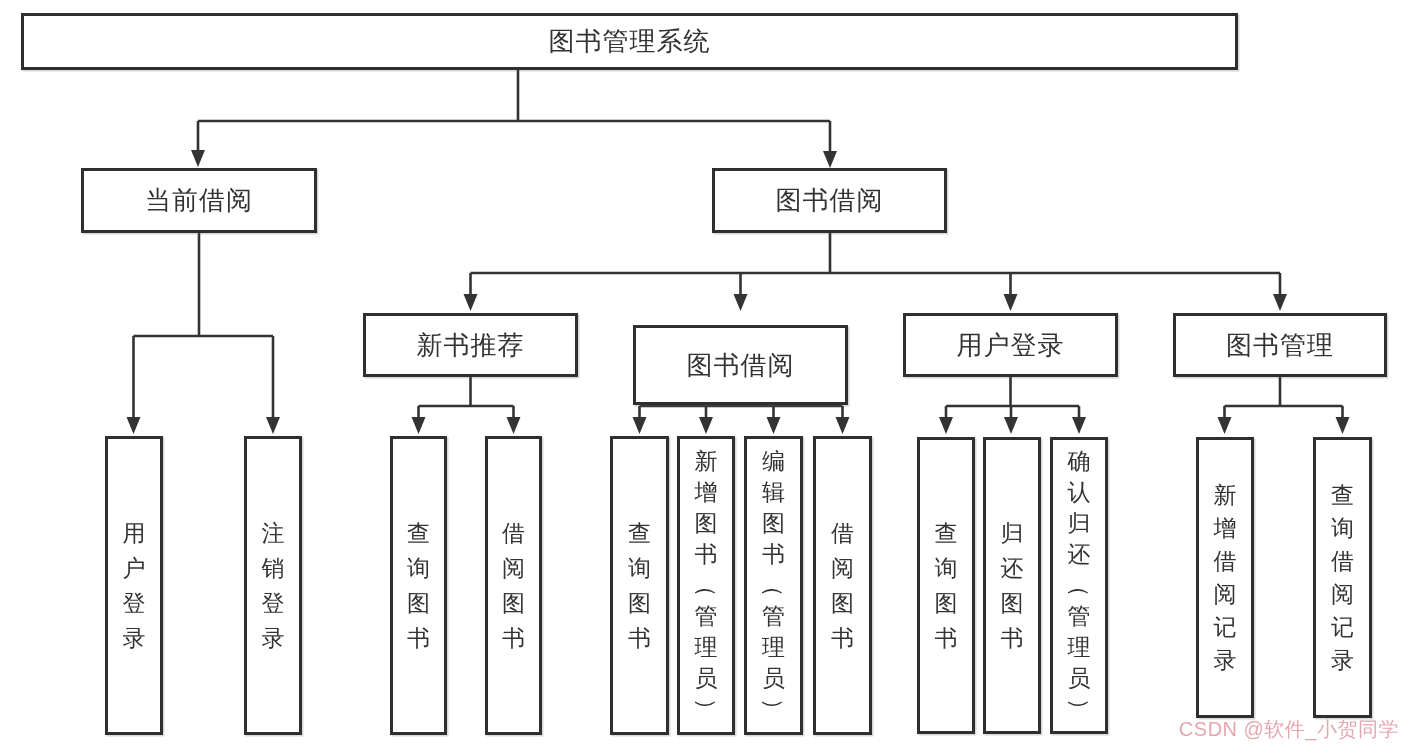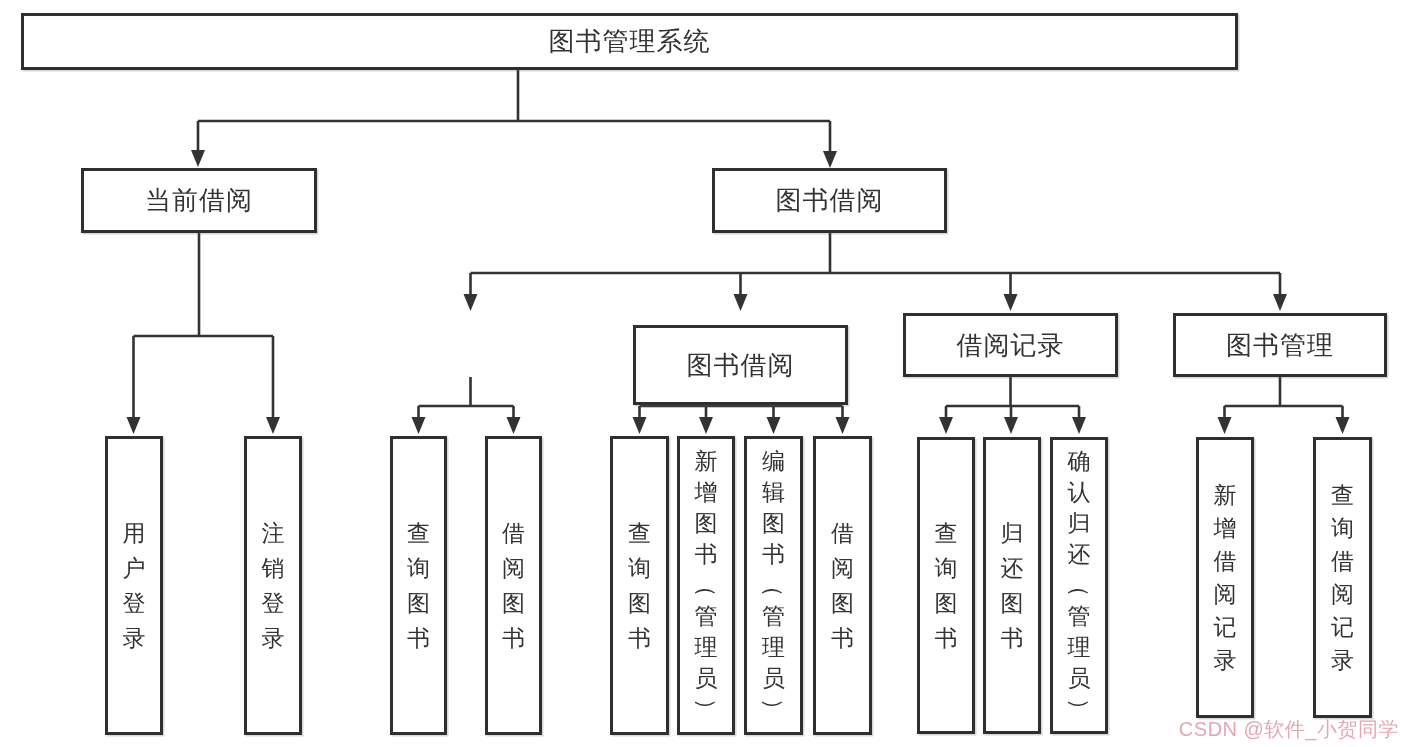--- a/index.html
+++ b/index.html
@@ -72,25 +72,28 @@
     <span class="h-label">图书管理系统</span>
   </div>
 
   <div class="box" style="left:81px;top:168px;width:236px;height:65px">
     <span class="h-label">当前借阅</span>
   </div>
   <div class="box" style="left:712px;top:168px;width:235px;height:65px">
     <span class="h-label">图书借阅</span>
   </div>
 
+  <div class="box" style="left:363px;top:313px;width:215px;height:64px">
+    <span class="h-label">新书推荐</span>
+  </div>
   <div class="box" style="left:633px;top:325px;width:215px;height:80px">
     <span class="h-label">图书借阅</span>
   </div>
   <div class="box" style="left:903px;top:313px;width:215px;height:64px">
-    <span class="h-label">借阅记录</span>
+    <span class="h-label">用户登录</span>
   </div>
   <div class="box" style="left:1173px;top:313px;width:214px;height:64px">
     <span class="h-label">图书管理</span>
   </div>
 
   <div class="box" style="left:105px;top:436px;width:58px;height:299px">
     <span class="v-label">
         <span class="ch" style="height: 35px; line-height: 35px;">用</span>
         <span class="ch" style="height: 35px; line-height: 35px;">户</span>
         <span class="ch" style="height: 35px; line-height: 35px;">登</span>

